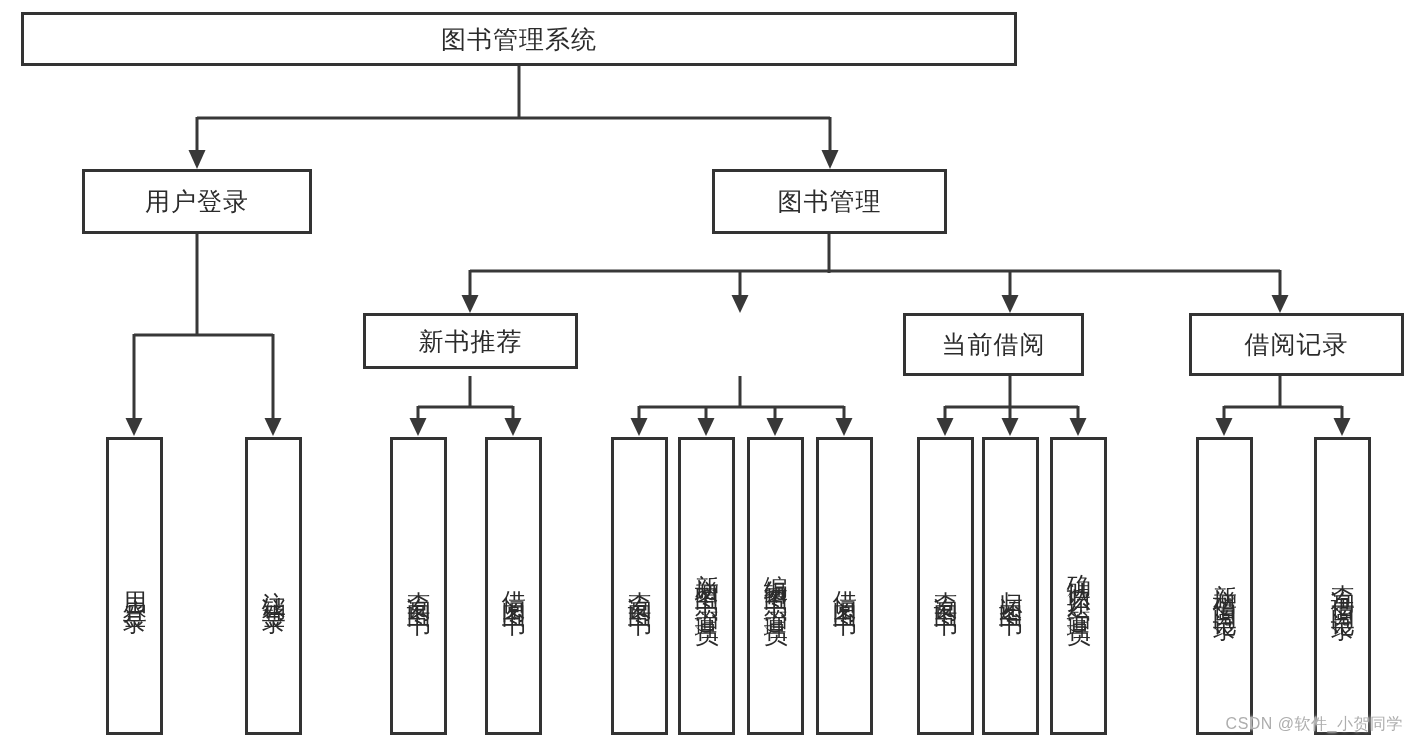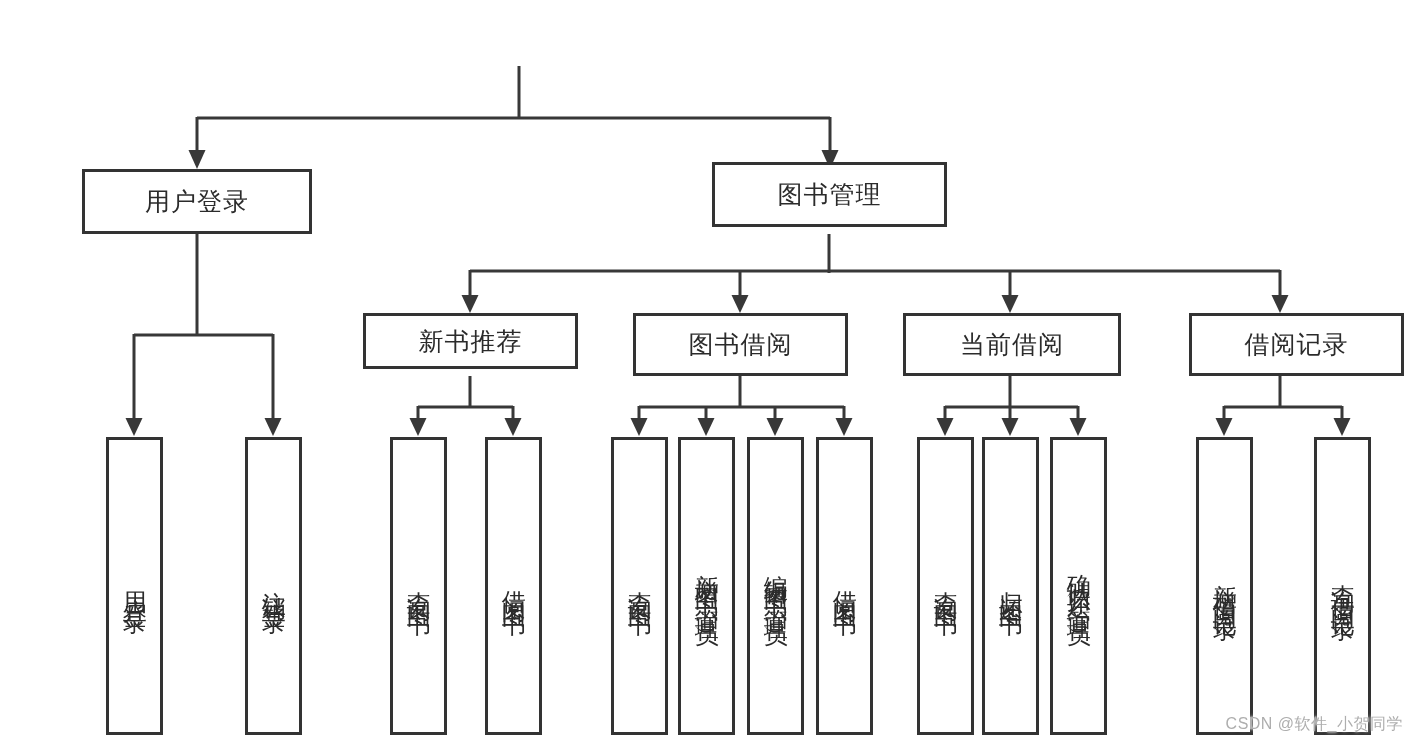--- a/index.html
+++ b/index.html
@@ -93,35 +93,35 @@
       <polygon points="766.5,418 783.5,418 775,436"></polygon>
       <polygon points="835.5,418 852.5,418 844,436"></polygon>
       <polygon points="936.5,418 953.5,418 945,436"></polygon>
       <polygon points="1001.5,418 1018.5,418 1010,436"></polygon>
       <polygon points="1069.5,418 1086.5,418 1078,436"></polygon>
       <polygon points="1215.5,418 1232.5,418 1224,436"></polygon>
       <polygon points="1333.5,418 1350.5,418 1342,436"></polygon>
     </g>
   </svg>
 
+  <div class="box" style="left:21px; top:12px; width:996px; height:54px;">
+    <span>图书管理系统</span>
+  </div>
 
   <div class="box" style="left:82px; top:169px; width:230px; height:65px;">
     <span>用户登录</span>
   </div>
-  <div class="box" style="left:712px; top:162px; width:235px; height:65px;">
+  <div class="box" style="left:712px; top:169px; width:235px; height:65px;">
     <span>图书管理</span>
   </div>
 
   <div class="box" style="left:363px; top:313px; width:215px; height:56px;">
     <span>新书推荐</span>
   </div>
-  <div class="box" style="left:633px; top:313px; width:215px; height:63px;">
-    <span>图书借阅</span>
-  </div>
-  <div class="box" style="left:903px; top:313px; width:218px; height:63px;">
+  <div class="box" style="left:903px; top:313px; width:181px; height:63px;">
     <span>当前借阅</span>
   </div>
   <div class="box" style="left:1173px; top:313px; width:215px; height:63px;margin-left:16px;">
     <span>借阅记录</span>
   </div>
 
   <div class="vbox" style="left:106px;">
     <span class="vtext">用户登录</span>
   </div>
   <div class="vbox" style="left:245px;">

